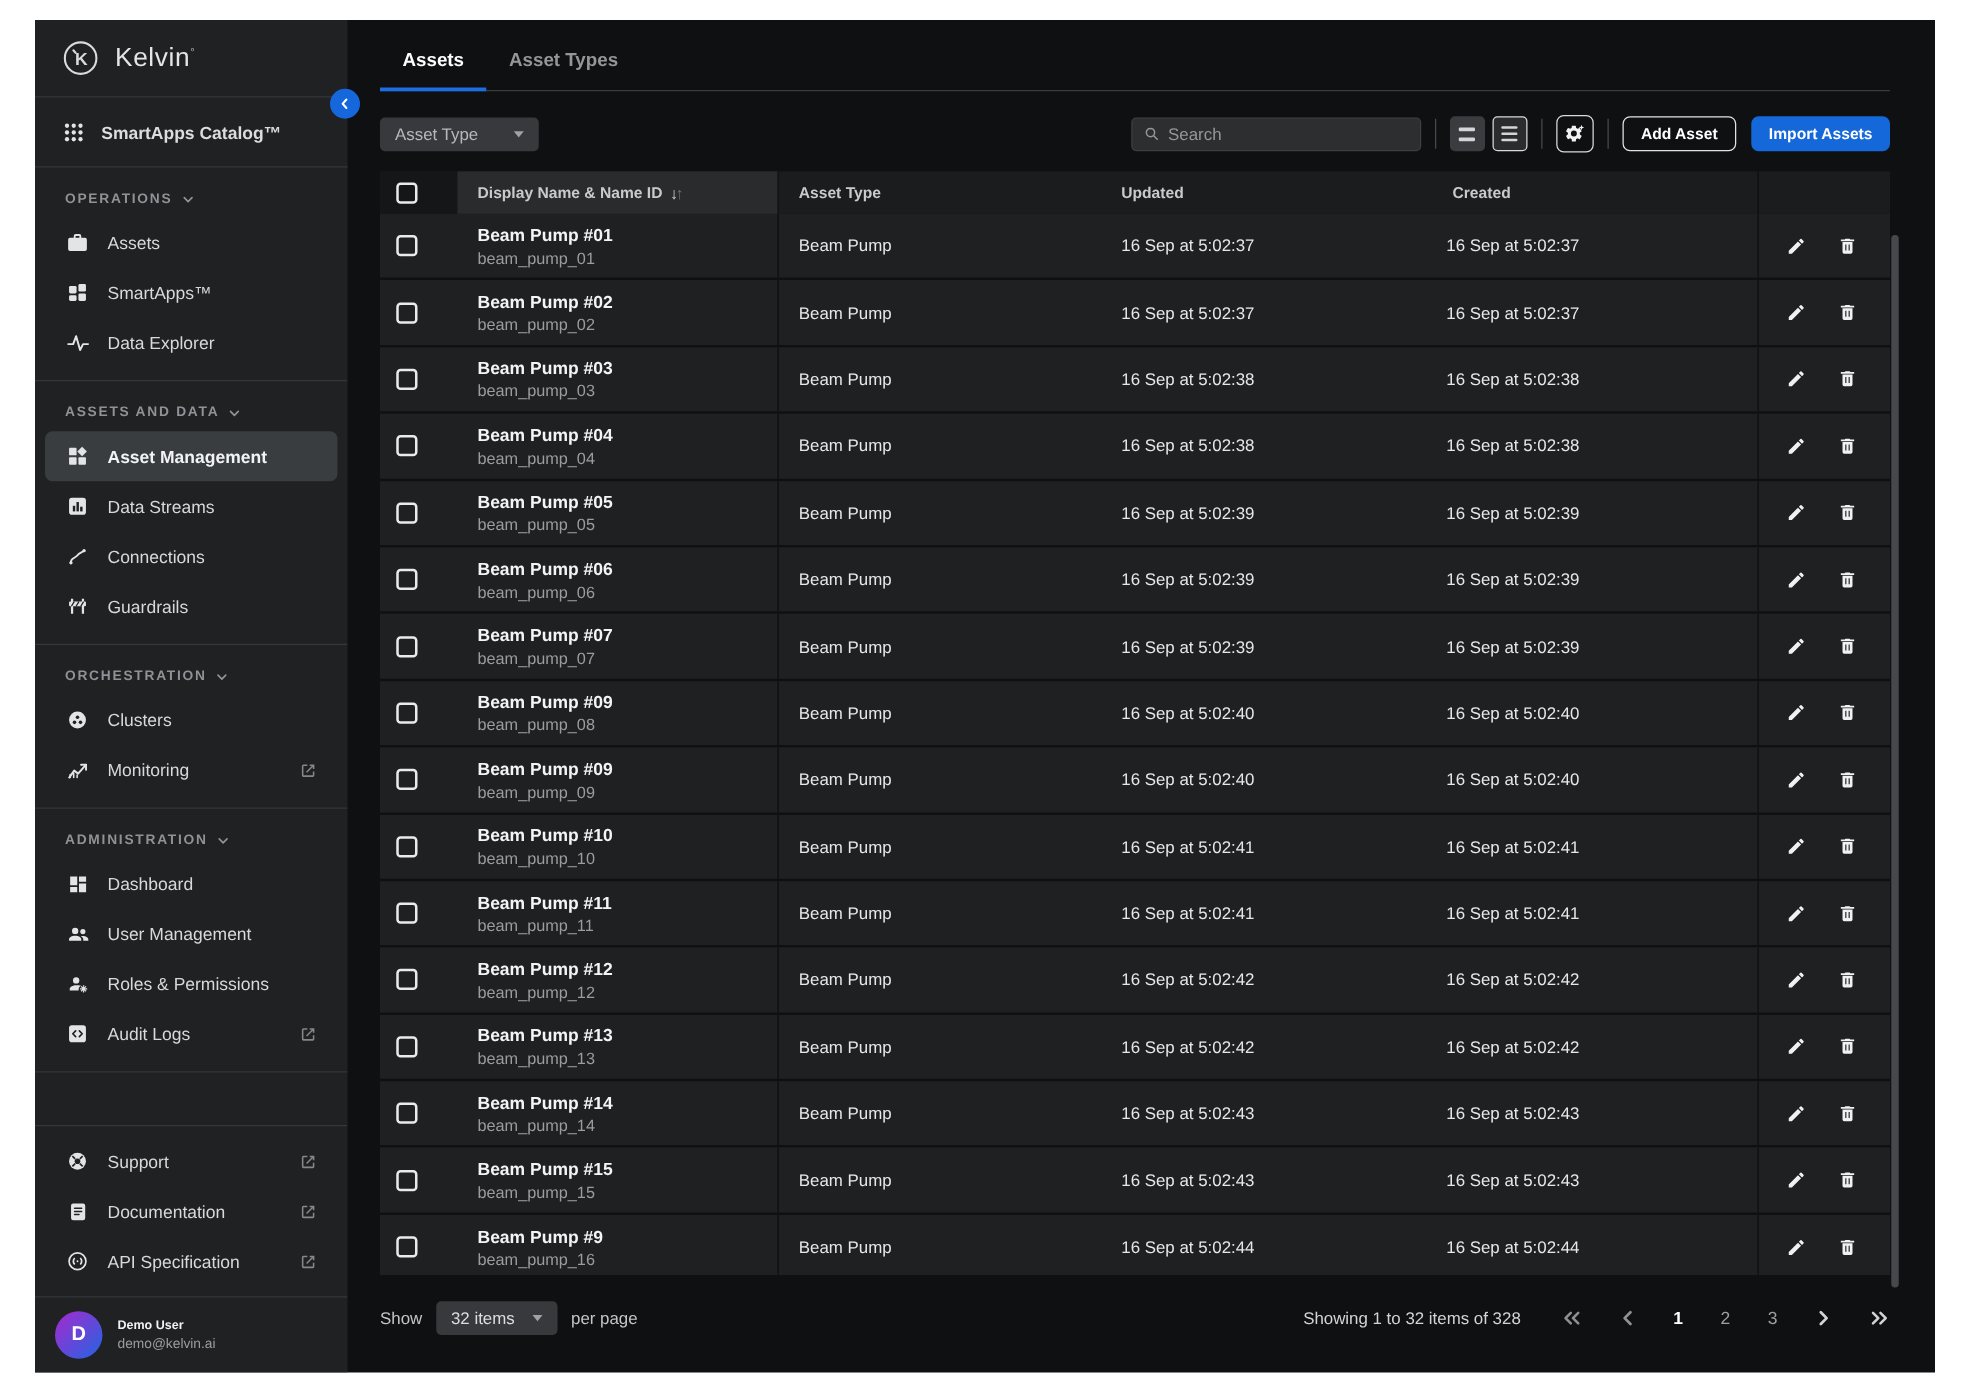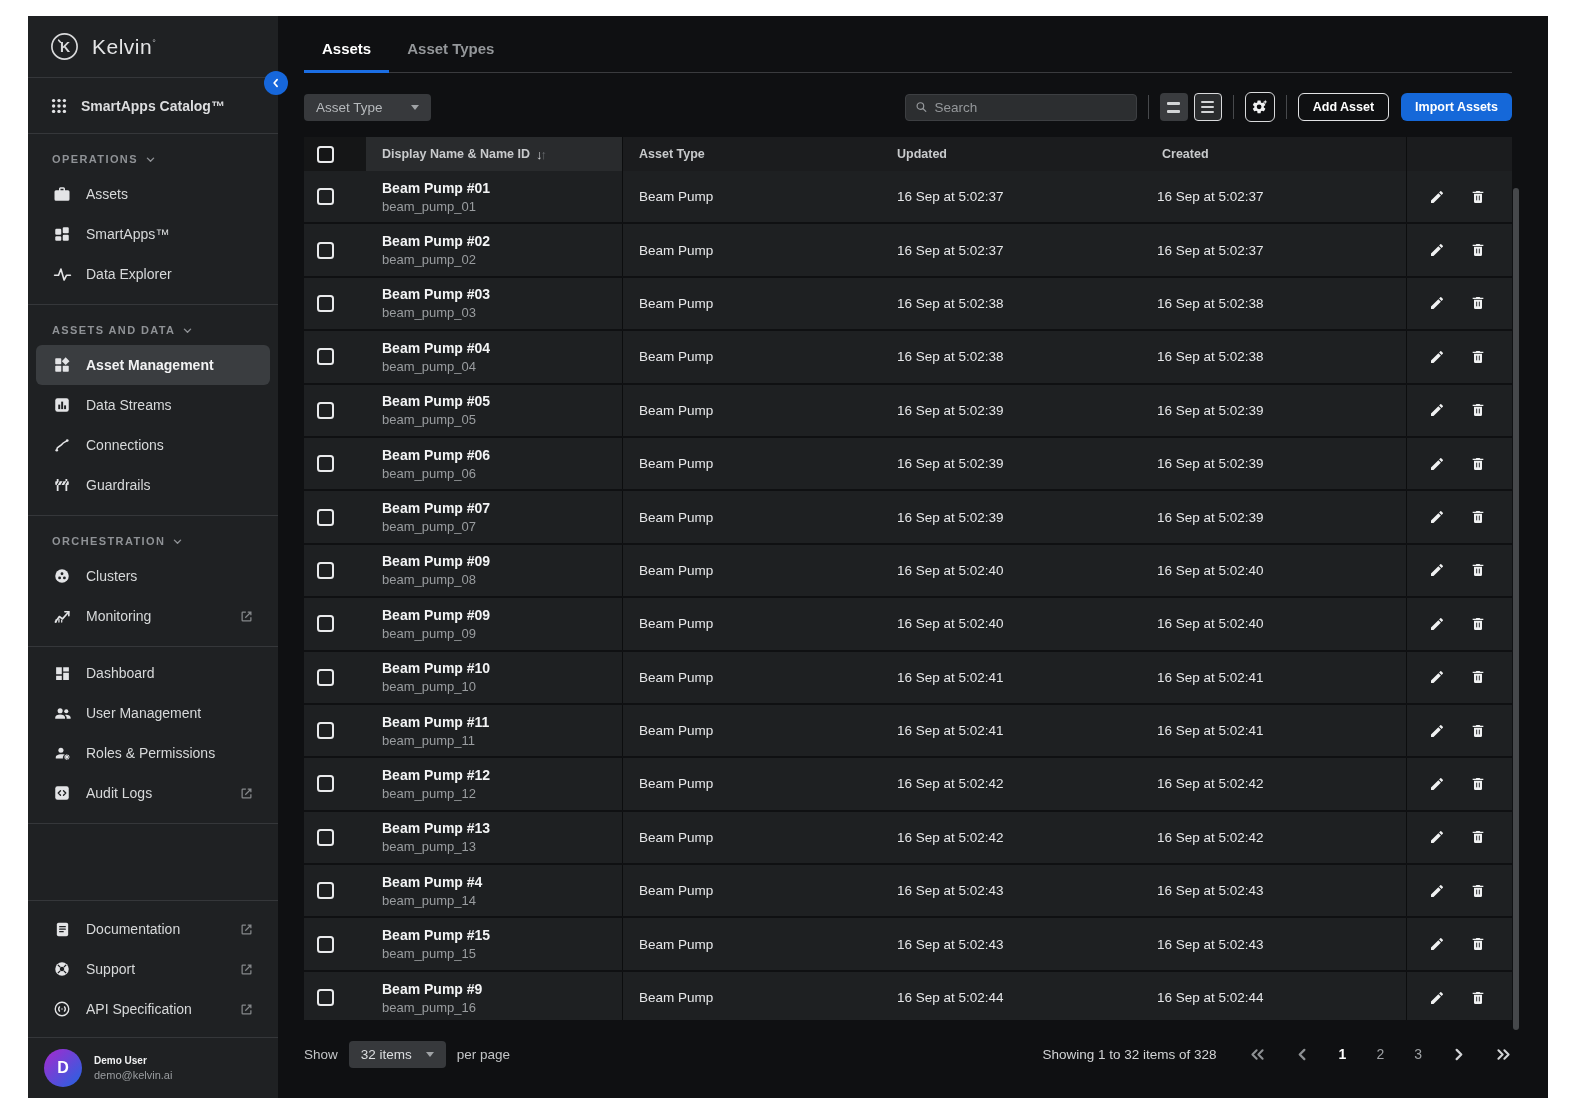--- a/index.html
+++ b/index.html
@@ -246,20 +246,26 @@
           <span class="ext">
               <svg width="15" height="15" viewBox="0 0 24 24" fill="currentColor">
                 <path d="M14 4h6v6h-2V7.4l-7.3 7.3-1.4-1.4L16.6 6H14V4z"></path>
                 <path d="M18 18H6V6h5V4H6a2 2 0 0 0-2 2v12a2 2 0 0 0 2 2h12a2 2 0 0 0 2-2v-5h-2v5z"></path>
               </svg>
             </span>
         </div>
       </div>
 
       <div class="section">
+        <div class="section-title">
+          <span>ADMINISTRATION</span>
+          <svg width="11" height="11" viewBox="0 0 16 16">
+              <polyline points="3.5,6 8,10.5 12.5,6" fill="none" stroke="#8f9296" stroke-width="2" stroke-linecap="round" stroke-linejoin="round"></polyline>
+            </svg>
+        </div>
         <div class="nav-item">
           <span class="nicon">
               <svg width="17" height="17" viewBox="0 0 24 24" fill="currentColor">
                 <path d="M3 13h8V3H3v10zm0 8h8v-6H3v6zm10 0h8V11h-8v10zm0-18v6h8V3h-8z"></path>
               </svg>
             </span>
           <span>Dashboard</span>
         </div>
         <div class="nav-item">
           <span class="nicon">
@@ -298,42 +304,42 @@
               </svg>
             </span>
         </div>
       </div>
 
       <div class="spacer"></div>
 
       <div class="utility">
         <div class="nav-item">
           <span class="nicon">
-              <svg width="17" height="17" viewBox="0 0 24 24">
-                <rect x="4" y="2.5" width="16" height="19" rx="2.5" fill="currentColor"></rect>
-                <path d="M8 8h8M8 11.5h8M8 15h5" stroke="#1f2123" stroke-width="1.7" stroke-linecap="round"></path>
-              </svg>
-            </span>
-          <span>Documentation</span>
+              <svg width="18" height="18" viewBox="0 0 24 24">
+                <circle cx="12" cy="12" r="9" fill="currentColor"></circle>
+                <circle cx="12" cy="12" r="3" fill="#1f2123"></circle>
+                <path d="M6.5 6.5l3 3M17.5 6.5l-3 3M6.5 17.5l3-3M17.5 17.5l-3-3" stroke="#1f2123" stroke-width="1.8"></path>
+              </svg>
+            </span>
+          <span>Support</span>
           <span class="ext">
               <svg width="15" height="15" viewBox="0 0 24 24" fill="currentColor">
                 <path d="M14 4h6v6h-2V7.4l-7.3 7.3-1.4-1.4L16.6 6H14V4z"></path>
                 <path d="M18 18H6V6h5V4H6a2 2 0 0 0-2 2v12a2 2 0 0 0 2 2h12a2 2 0 0 0 2-2v-5h-2v5z"></path>
               </svg>
             </span>
         </div>
         <div class="nav-item">
           <span class="nicon">
-              <svg width="18" height="18" viewBox="0 0 24 24">
-                <circle cx="12" cy="12" r="9" fill="currentColor"></circle>
-                <circle cx="12" cy="12" r="3" fill="#1f2123"></circle>
-                <path d="M6.5 6.5l3 3M17.5 6.5l-3 3M6.5 17.5l3-3M17.5 17.5l-3-3" stroke="#1f2123" stroke-width="1.8"></path>
-              </svg>
-            </span>
-          <span>Support</span>
+              <svg width="17" height="17" viewBox="0 0 24 24">
+                <rect x="4" y="2.5" width="16" height="19" rx="2.5" fill="currentColor"></rect>
+                <path d="M8 8h8M8 11.5h8M8 15h5" stroke="#1f2123" stroke-width="1.7" stroke-linecap="round"></path>
+              </svg>
+            </span>
+          <span>Documentation</span>
           <span class="ext">
               <svg width="15" height="15" viewBox="0 0 24 24" fill="currentColor">
                 <path d="M14 4h6v6h-2V7.4l-7.3 7.3-1.4-1.4L16.6 6H14V4z"></path>
                 <path d="M18 18H6V6h5V4H6a2 2 0 0 0-2 2v12a2 2 0 0 0 2 2h12a2 2 0 0 0 2-2v-5h-2v5z"></path>
               </svg>
             </span>
         </div>
         <div class="nav-item">
           <span class="nicon">
               <svg width="18" height="18" viewBox="0 0 24 24" fill="none" stroke="currentColor" stroke-width="1.8">
@@ -771,21 +777,21 @@
                 </svg>
       </button>
     </div>
   </div>
 
   <div class="trow">
     <div class="col-check">
       <span class="checkbox"></span>
     </div>
     <div class="col-name">
-      <span class="cell-name">Beam Pump #4</span>
+      <span class="cell-name">Beam Pump #14</span>
       <span class="cell-id">beam_pump_14</span>
     </div>
     <div class="col-type cell-text" style="display:flex;align-items:center;">Beam Pump</div>
     <div class="col-created cell-text" style="display:flex;align-items:center;">16 Sep at 5:02:43</div>
     <div class="col-updated cell-text" style="display:flex;align-items:center;">16 Sep at 5:02:43</div>
     <div class="col-actions">
       <button class="act-btn">
         <svg width="16" height="16" viewBox="0 0 24 24" fill="currentColor">
                   <path d="M3 17.25V21h3.75L17.8 9.94l-3.75-3.75L3 17.25zm17.7-10.2a1 1 0 0 0 0-1.42l-2.33-2.33a1 1 0 0 0-1.42 0l-1.83 1.83 3.75 3.75 1.83-1.83z"></path>
                 </svg>

